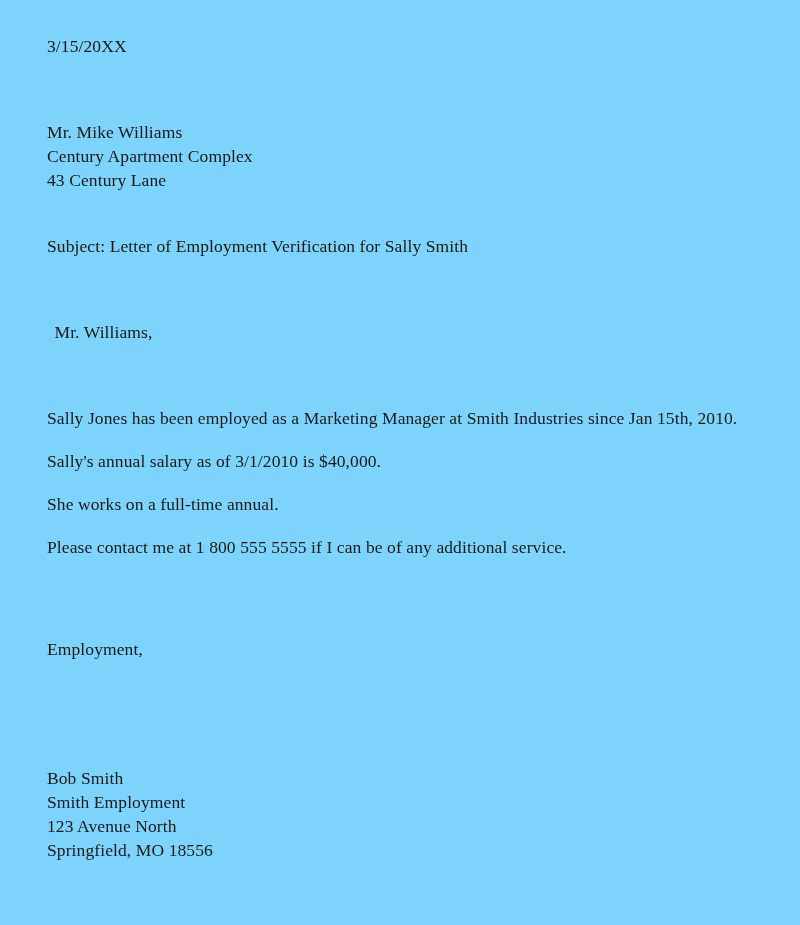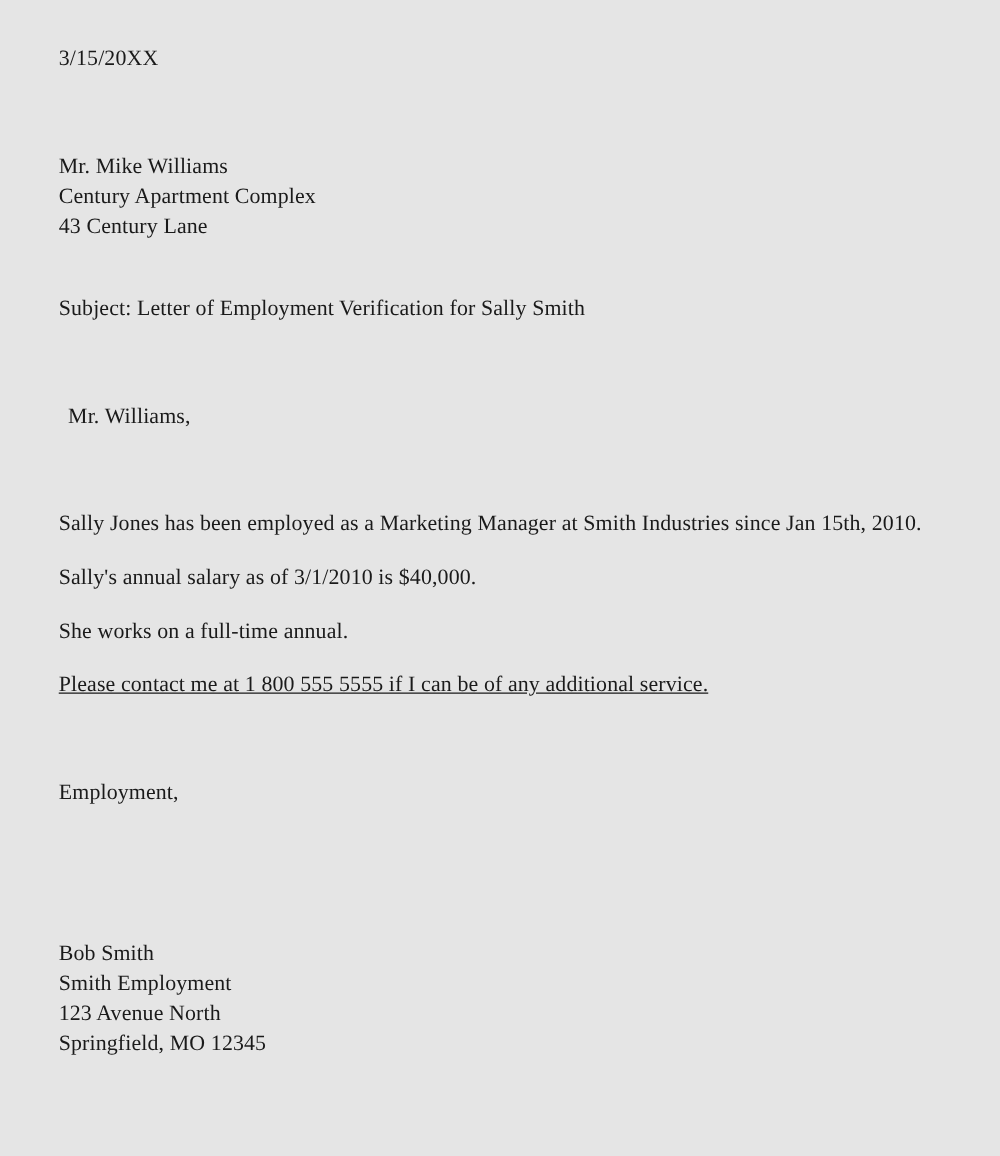--- a/index.html
+++ b/index.html
@@ -12,21 +12,21 @@
   body {
     font-family: "Liberation Serif", "DejaVu Serif", serif;
     color: #1a1a1a;
     -webkit-font-smoothing: antialiased;
   }
 
   .page {
     position: relative;
     width: 800px;
     height: 925px;
-    background: #e5e5e5;
+    background: #7dd3fc;
     overflow: hidden;
     box-sizing: border-box;
     padding: 0;
   }
 
   .doc-body {
     position: absolute;
     left: 47px;
     top: 34px;
     right: 40px;
@@ -61,22 +61,21 @@
   
   .salutation {
     padding-left: 3px;
   }
 
   
   .body-paragraphs .line {
     margin-bottom: 19px;
   }
   .body-paragraphs .line:last-child {
-    margin-bottom: 0;
-    text-decoration: underline;
+    margin-bottom: 16px;
   }
 </style>
 </head>
 <body>
 
 <div class="page">
   <div class="doc-body">
 
     <div class="line date-line">3/15/20XX</div>
 
@@ -108,17 +107,17 @@
     <div class="gap-body-to-closing"></div>
 
     <div class="line">Employment,</div>
 
     <div class="gap-closing-to-signature"></div>
 
     <div class="address-block">
       <div class="line">Bob Smith</div>
       <div class="line">Smith Employment</div>
       <div class="line">123 Avenue North</div>
-      <div class="line">Springfield, MO 12345</div>
+      <div class="line">Springfield, MO 18556</div>
     </div>
 
   </div>
 </div>
 
 </body></html>

